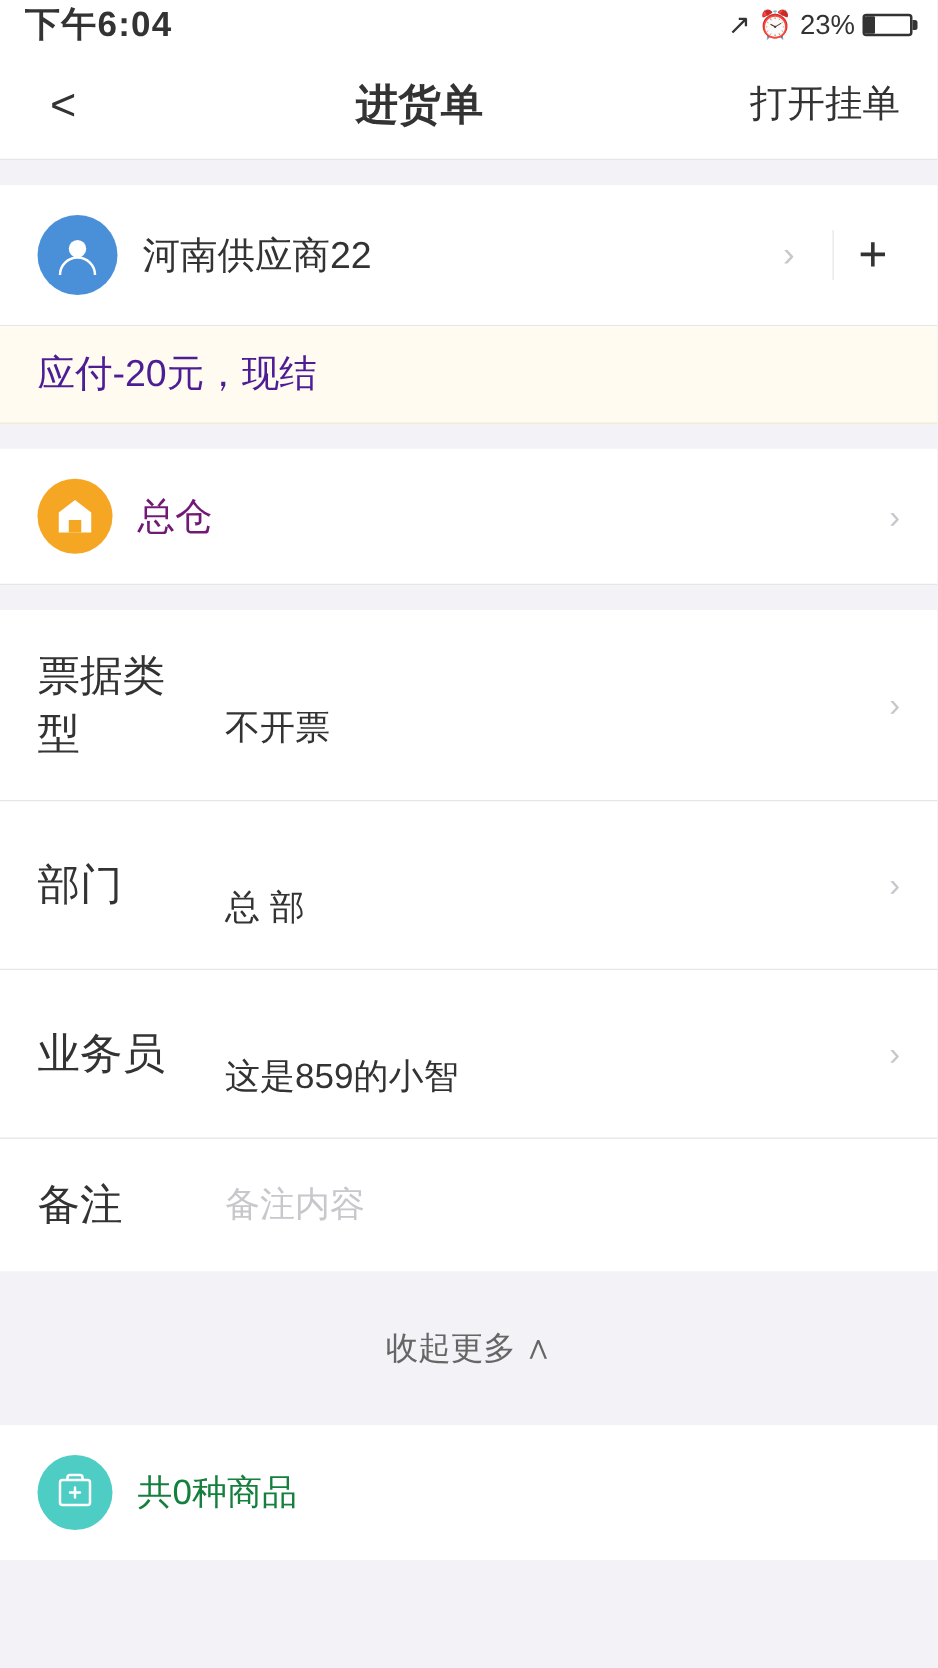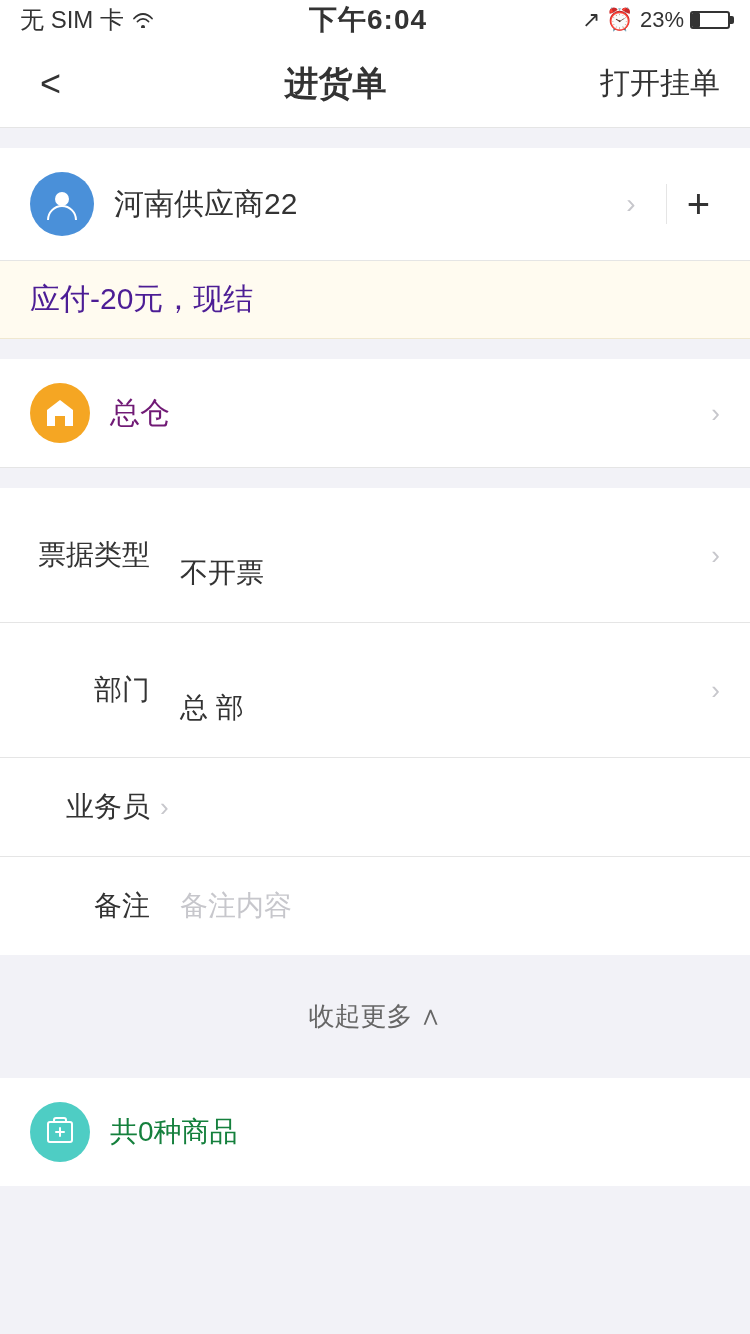--- a/index.html
+++ b/index.html
@@ -148,25 +148,24 @@
       display: flex;
       align-items: center;
       padding: 30px 30px;
       border-bottom: 1px solid #e5e5e5;
       min-height: 88px;
     }
     .form-row:last-child {
       border-bottom: none;
     }
     .form-label {
-      font-size: 28px;
+      font-size: 34px;
       color: #333;
       width: 120px;
       flex-shrink: 0;
-      text-align: right;
     }
     .form-value {
       flex: 1;
       font-size: 28px;
       color: #333;
       margin-left: 30px;
       margin-top: 36px;
     }
     .form-placeholder {
       flex: 1;
@@ -246,28 +245,20 @@
       display: flex;
       align-items: center;
       gap: 10px;
     }
     .select-icon { font-size: 26px; }
   </style>
 </head>
 <body>
 
 <div class="status-bar">
-  <div class="status-left">
-    <span>无 SIM 卡</span>
-    <svg width="22" height="16" viewBox="0 0 22 16">
-      <path d="M11 13a2 2 0 1 1 0 4 2 2 0 0 1 0-4z" fill="#333"></path>
-      <path d="M5.5 9.5C7 7.8 9 6.8 11 6.8s4 1 5.5 2.7" stroke="#333" stroke-width="1.8" fill="none" stroke-linecap="round"></path>
-      <path d="M2 6.5C4.5 3.8 7.6 2 11 2s6.5 1.8 9 4.5" stroke="#333" stroke-width="1.8" fill="none" stroke-linecap="round"></path>
-    </svg>
-  </div>
   <div class="status-center">下午6:04</div>
   <div class="status-right">
     <span>↗</span>
     <span>⏰</span>
     <span>23%</span>
     <span class="battery-icon">
       <div class="battery-fill"></div>
     </span>
   </div>
 </div>
@@ -319,20 +310,21 @@
   </div>
 
   <div class="form-row">
     <span class="form-label">部门</span>
     <span class="form-value">总 部</span>
     <span class="form-chevron">›</span>
   </div>
 
   <div class="form-row">
     <span class="form-label">业务员</span>
+    <span class="form-value">这是859的小智</span>
     <span class="form-chevron">›</span>
   </div>
 
   <div class="form-row">
     <span class="form-label">备注</span>
     <span class="form-placeholder">备注内容</span>
   </div>
 </div>
 
 <div class="collapse-row">

